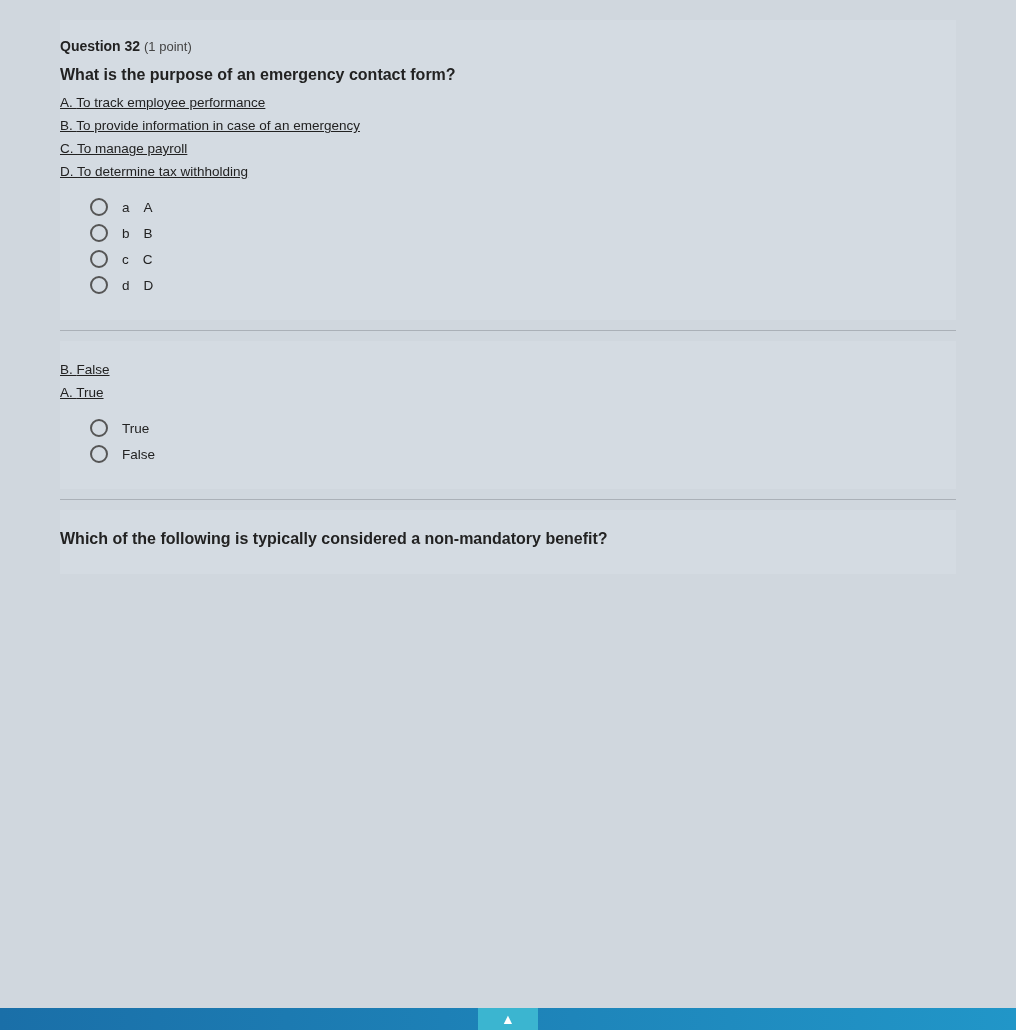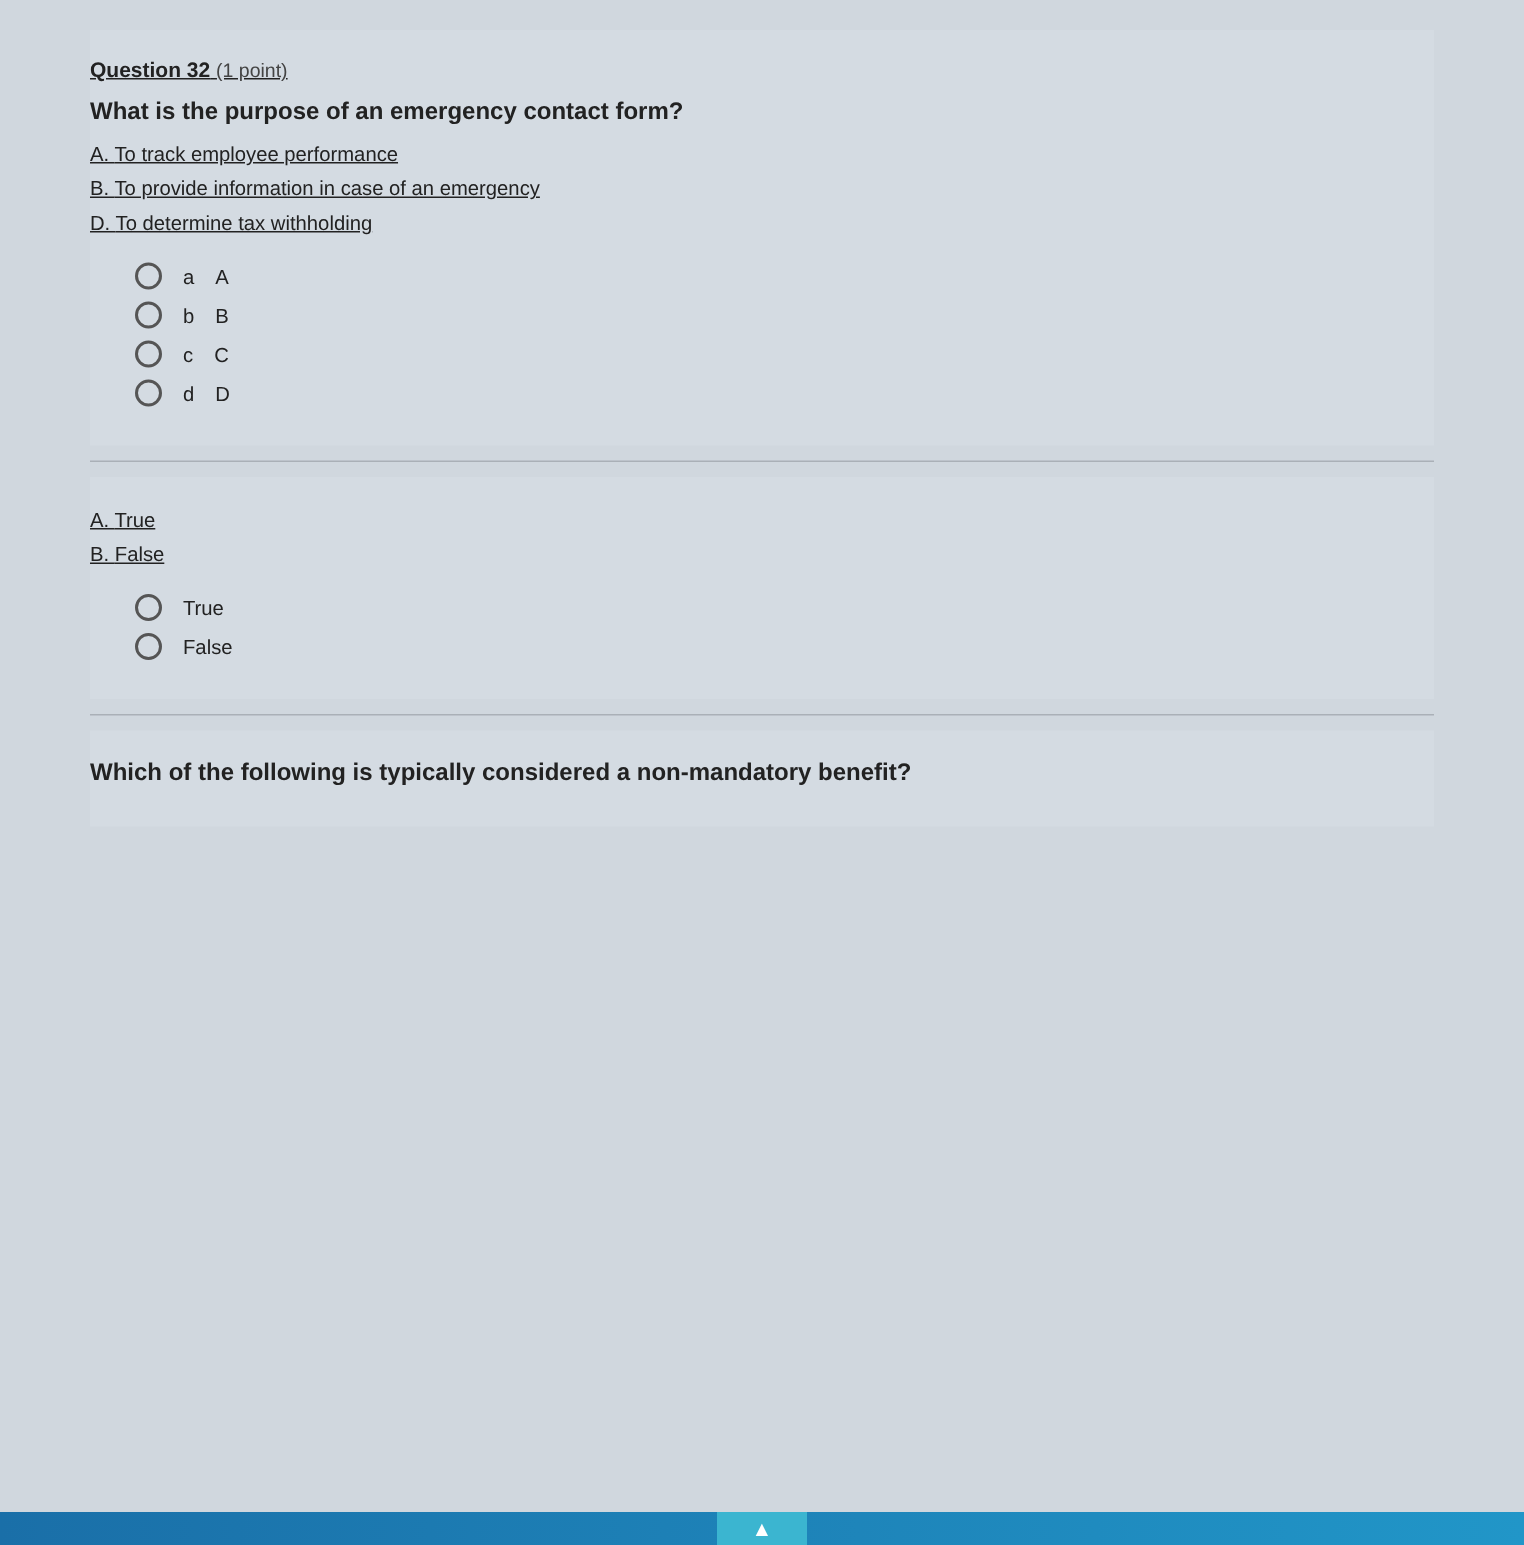--- a/index.html
+++ b/index.html
@@ -27,21 +27,20 @@
     .question-block {
       background-color: #d4dbe2;
       padding: 18px 0 18px 0;
       margin-bottom: 0;
     }
 
     .question-header {
       font-weight: bold;
       font-size: 14px;
       margin-bottom: 10px;
-      text-decoration: underline;
     }
 
     .question-header span.point {
       font-weight: normal;
       font-size: 13px;
       color: #444;
     }
 
     .question-text {
       font-size: 16px;
@@ -139,20 +138,24 @@
     <ul class="options-list">
       <li>
         <span>A. </span>
         <span>To track employee performance</span>
       </li>
       <li>
         <span>B. </span>
         <span>To provide information in case of an emergency</span>
       </li>
       <li>
+        <span>C. </span>
+        <span>To manage payroll</span>
+      </li>
+      <li>
         <span>D. </span>
         <span>To determine tax withholding</span>
       </li>
     </ul>
 
     <div class="radio-group">
       <div class="radio-item">
         <div class="radio-circle"></div>
         <span class="radio-label">a</span>
         <span class="radio-label">A</span>
@@ -175,26 +178,26 @@
     </div>
   </div>
 
   <hr class="divider">
 
   <div class="question-block">
 
 
     <ul class="options-list">
       <li>
+        <span>B. </span>
+        <span>False</span>
+      </li>
+      <li>
         <span>A. </span>
         <span>True</span>
-      </li>
-      <li>
-        <span>B. </span>
-        <span>False</span>
       </li>
     </ul>
 
     <div class="radio-group">
       <div class="radio-item">
         <div class="radio-circle"></div>
         <span class="radio-label">True</span>
       </div>
       <div class="radio-item">
         <div class="radio-circle"></div>

